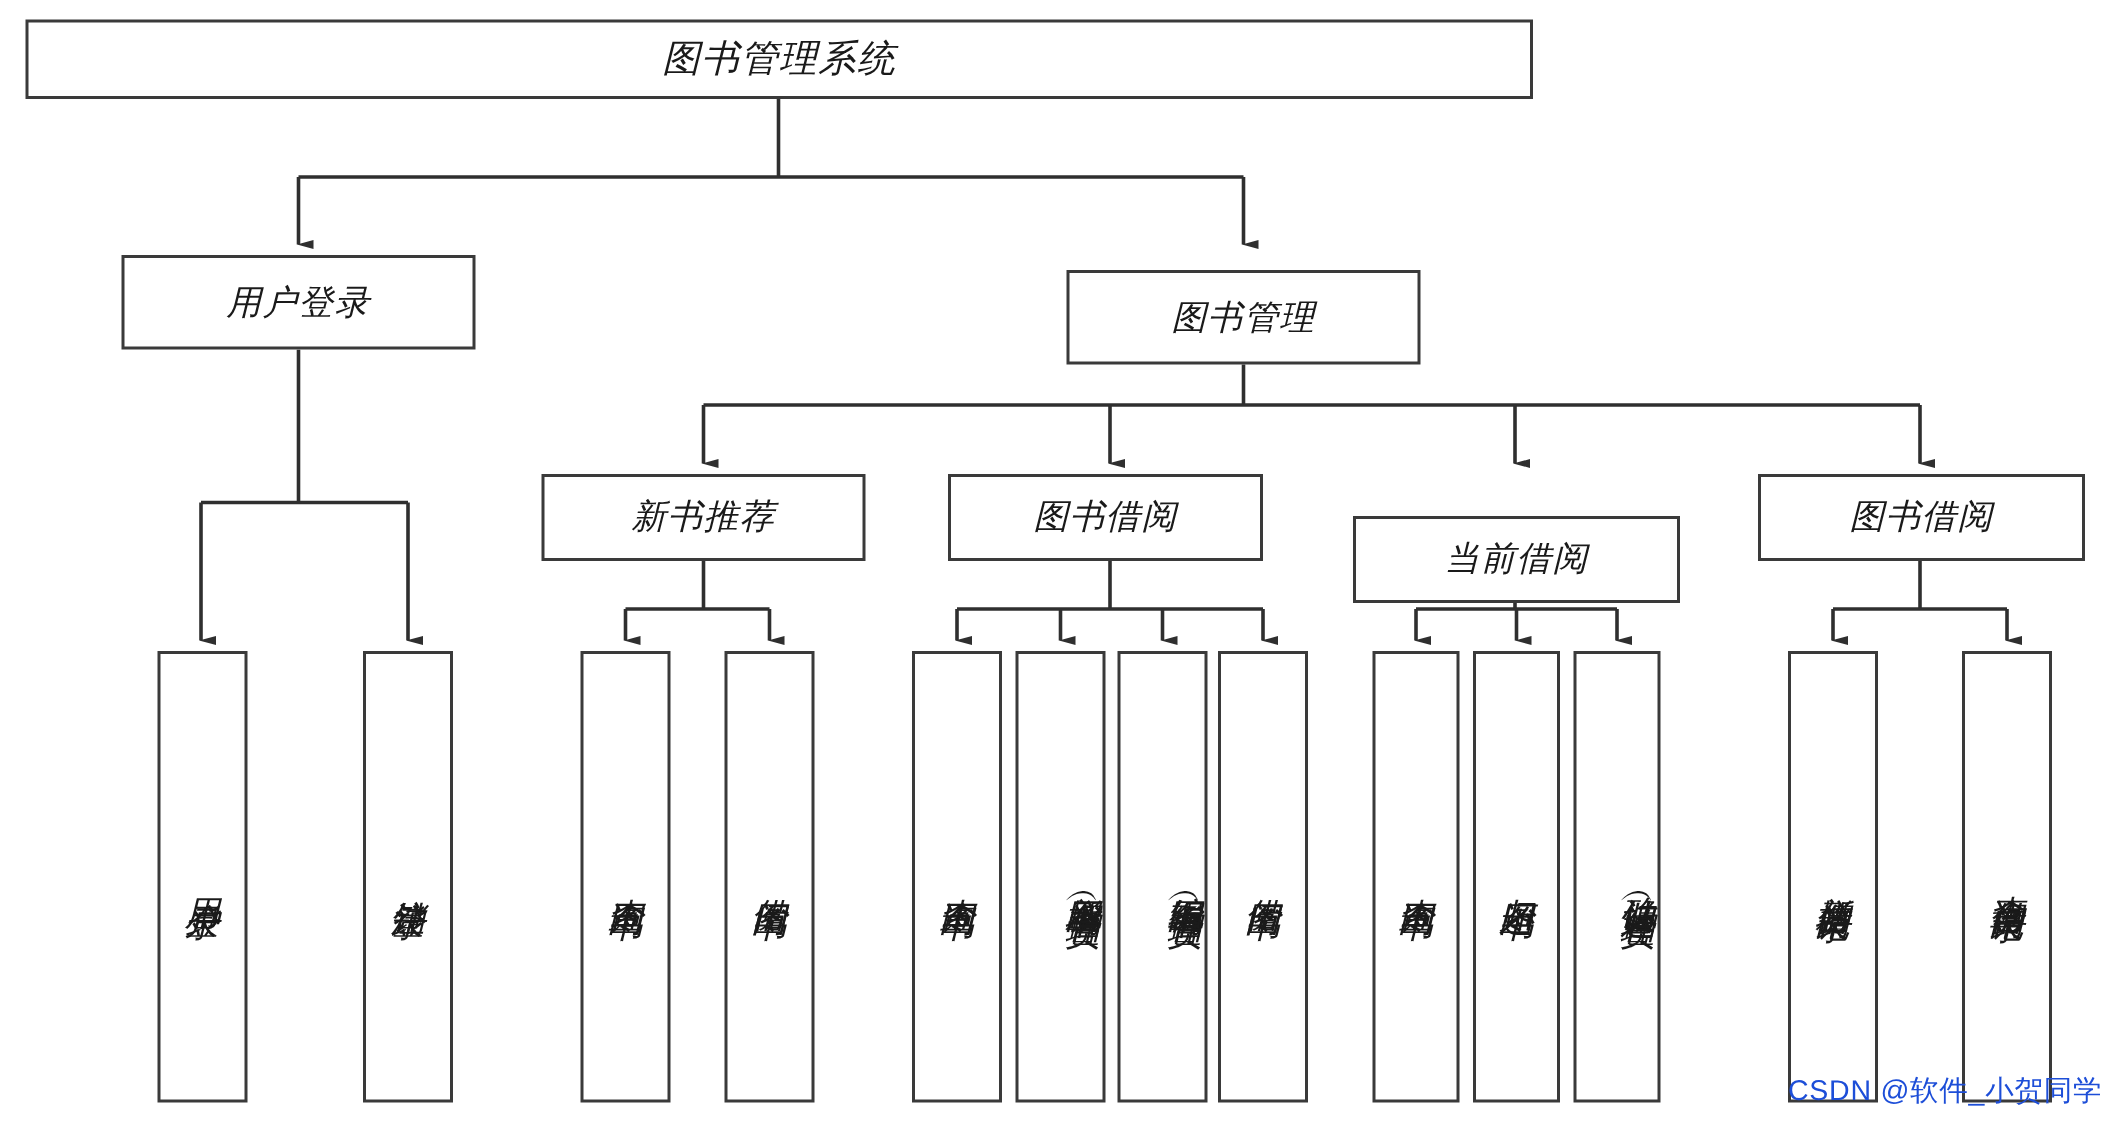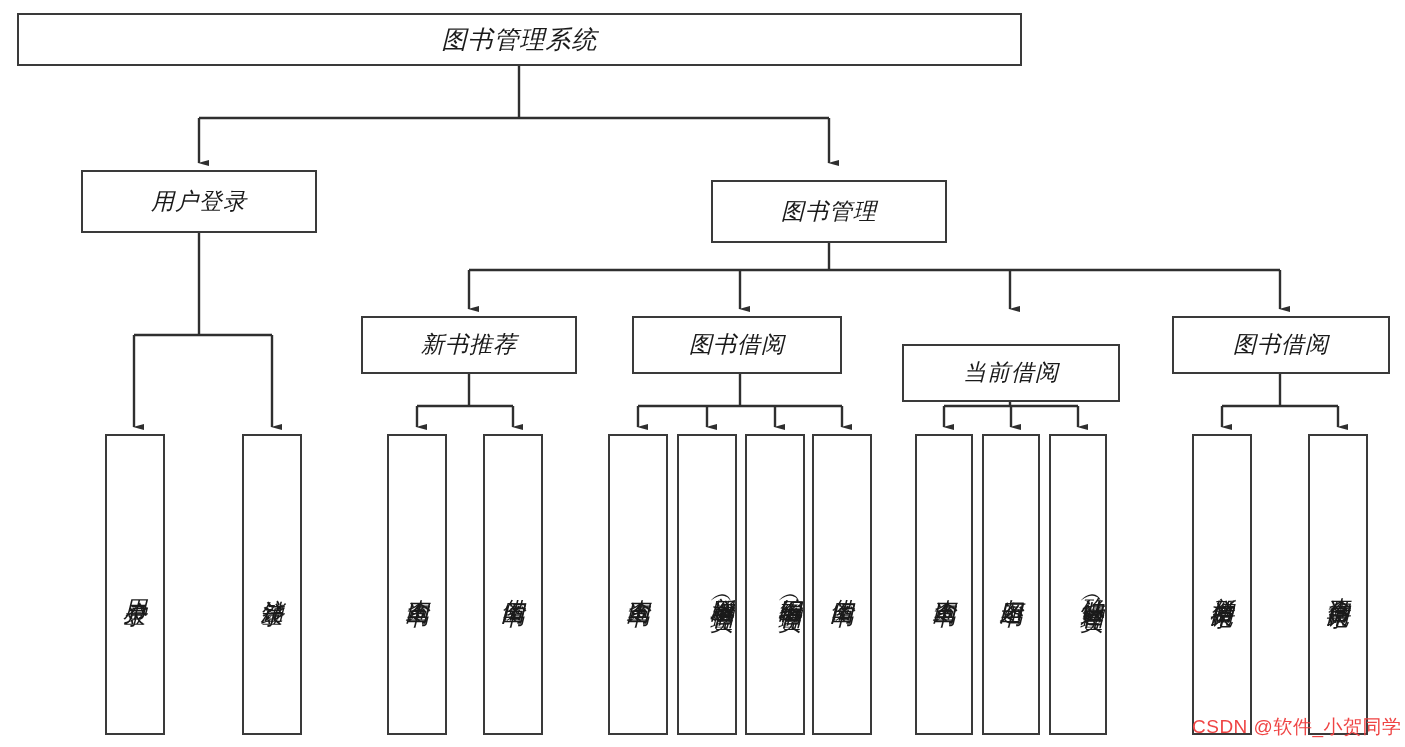--- a/index.html
+++ b/index.html
@@ -57,21 +57,21 @@
   .node-v.centered {
     align-items: center;
     padding-top: 0;
   }
   .node-title {
     font-size: 25px;
   }
   .watermark {
     position: absolute;
     font-size: 19px;
-    color: #ef4444;
+    color: #1d4ed8;
     white-space: nowrap;
     letter-spacing: 0.5px;
   }
 </style>
 </head>
 <body>
 
 <div id="diagram-root">
 
   <svg id="edge-layer" viewBox="0 0 1405 747" width="1405" height="747">

